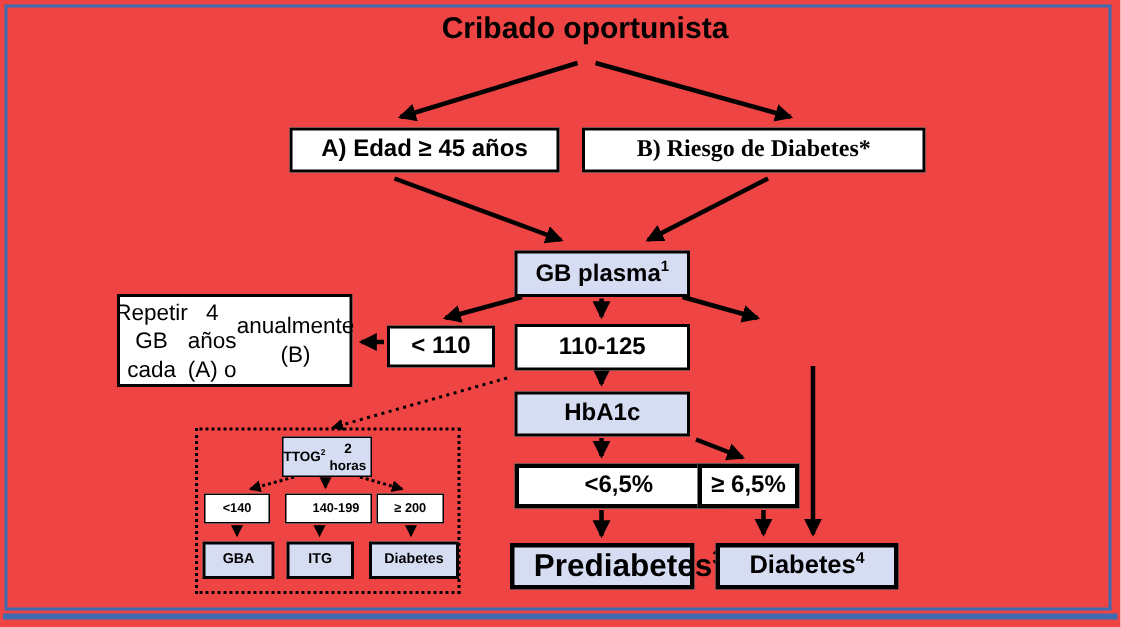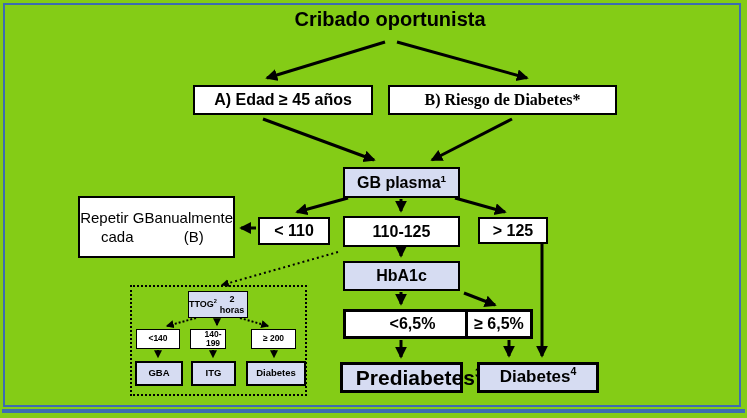--- a/index.html
+++ b/index.html
@@ -1,17 +1,17 @@
 <!DOCTYPE html>
 <html style="--frame-blue: #3d6cb2; --node-blue: #d6dcf2;"><head>
 <meta charset="utf-8">
 <style>
   html,body { margin:0; padding:0; background:#fff; }
   .stage {
-    position:relative; width:747px; height:418px; background:#84cc16;
+    position:relative; width:747px; height:418px; background:#ef4444;
     font-family:"Liberation Sans", sans-serif; color:#000; overflow:hidden;
   }
   .frame {
     position:absolute; left:3px; top:3px; width:738px; height:404px;
     border:2px solid var(--frame-blue,#3d6cb2); box-sizing:border-box;
   }
   .bottom-line {
     position:absolute; left:2px; top:409px; width:743px; height:4px;
     background:var(--frame-blue,#3d6cb2);
   }
@@ -85,26 +85,26 @@
 
   <div class="node" style="left:193px;top:85px;width:180px;height:30px;">A) Edad ≥ 45 años</div>
   <div class="node" style="left:388px;top:85px;width:229px;height:30px;font-family:Liberation Serif, serif;">B) Riesgo de Diabetes*</div>
 
   <div class="node blue" style="left:343px;top:167px;width:117px;height:31px;">
     <span><span>GB plasma</span><sup>1</sup></span>
   </div>
 
   <div class="node plain multiline" style="left:78px;top:196px;width:157px;height:62px;font-size:15px;line-height:19px;">
     <span>Repetir GB cada</span>
+    <span>4 años (A) o</span>
     <span>anualmente (B)</span>
   </div>
 
   <div class="node" style="left:258px;top:217px;width:72px;height:28px;">&lt; 110</div>
   <div class="node" style="left:343px;top:216px;width:117px;height:31px;">110-125</div>
-  <div class="node" style="left:478px;top:217px;width:70px;height:27px;">&gt; 125</div>
 
   <div class="node blue" style="left:343px;top:261px;width:117px;height:30px;text-align:right;">HbA1c</div>
 
   <div class="node thick" style="left:343px;top:309px;width:139px;height:30px;">&lt;6,5%</div>
   <div class="node thick" style="left:465px;top:309px;width:68px;height:30px;">≥ 6,5%</div>
 
   <div class="node blue thick" style="left:340px;top:362px;width:123px;height:31px;font-size:21px;padding-left:35px;">
     <span><span>Prediabetes</span><sup>3</sup></span>
   </div>
   <div class="node blue thick" style="left:477px;top:362px;width:122px;height:31px;font-size:17px;">
@@ -112,21 +112,21 @@
   </div>
 
   <div class="dotted-box" style="left:130px;top:285px;width:177px;height:111px;"></div>
 
   <div class="node blue thin multiline" style="left:188px;top:291px;width:60px;height:27px;font-size:9px;line-height:11px;">
     <span><span>TTOG</span><sup>2</sup></span>
     <span>2 horas</span>
   </div>
 
   <div class="node thin" style="left:136px;top:329px;width:44px;height:20px;font-size:8.5px;">&lt;140</div>
-  <div class="node thin" style="left:190px;top:329px;width:36px;height:20px;font-size:8.5px;padding-left:10px;">140-199</div>
+  <div class="node thin" style="left:190px;top:329px;width:58px;height:20px;font-size:8.5px;padding-left:10px;">140-199</div>
   <div class="node thin" style="left:251px;top:329px;width:45px;height:20px;font-size:8.5px;">≥ 200</div>
 
   <div class="node blue" style="left:135px;top:361px;width:48px;height:25px;font-size:9.5px;border-width:2.5px;">GBA</div>
   <div class="node blue" style="left:191px;top:361px;width:45px;height:25px;font-size:9.5px;border-width:2.5px;">ITG</div>
   <div class="node blue" style="left:246px;top:361px;width:60px;height:25px;font-size:9.5px;border-width:2.5px;">Diabetes</div>
 
   <div class="bottom-line"></div>
 </div>
 
 </body></html>

